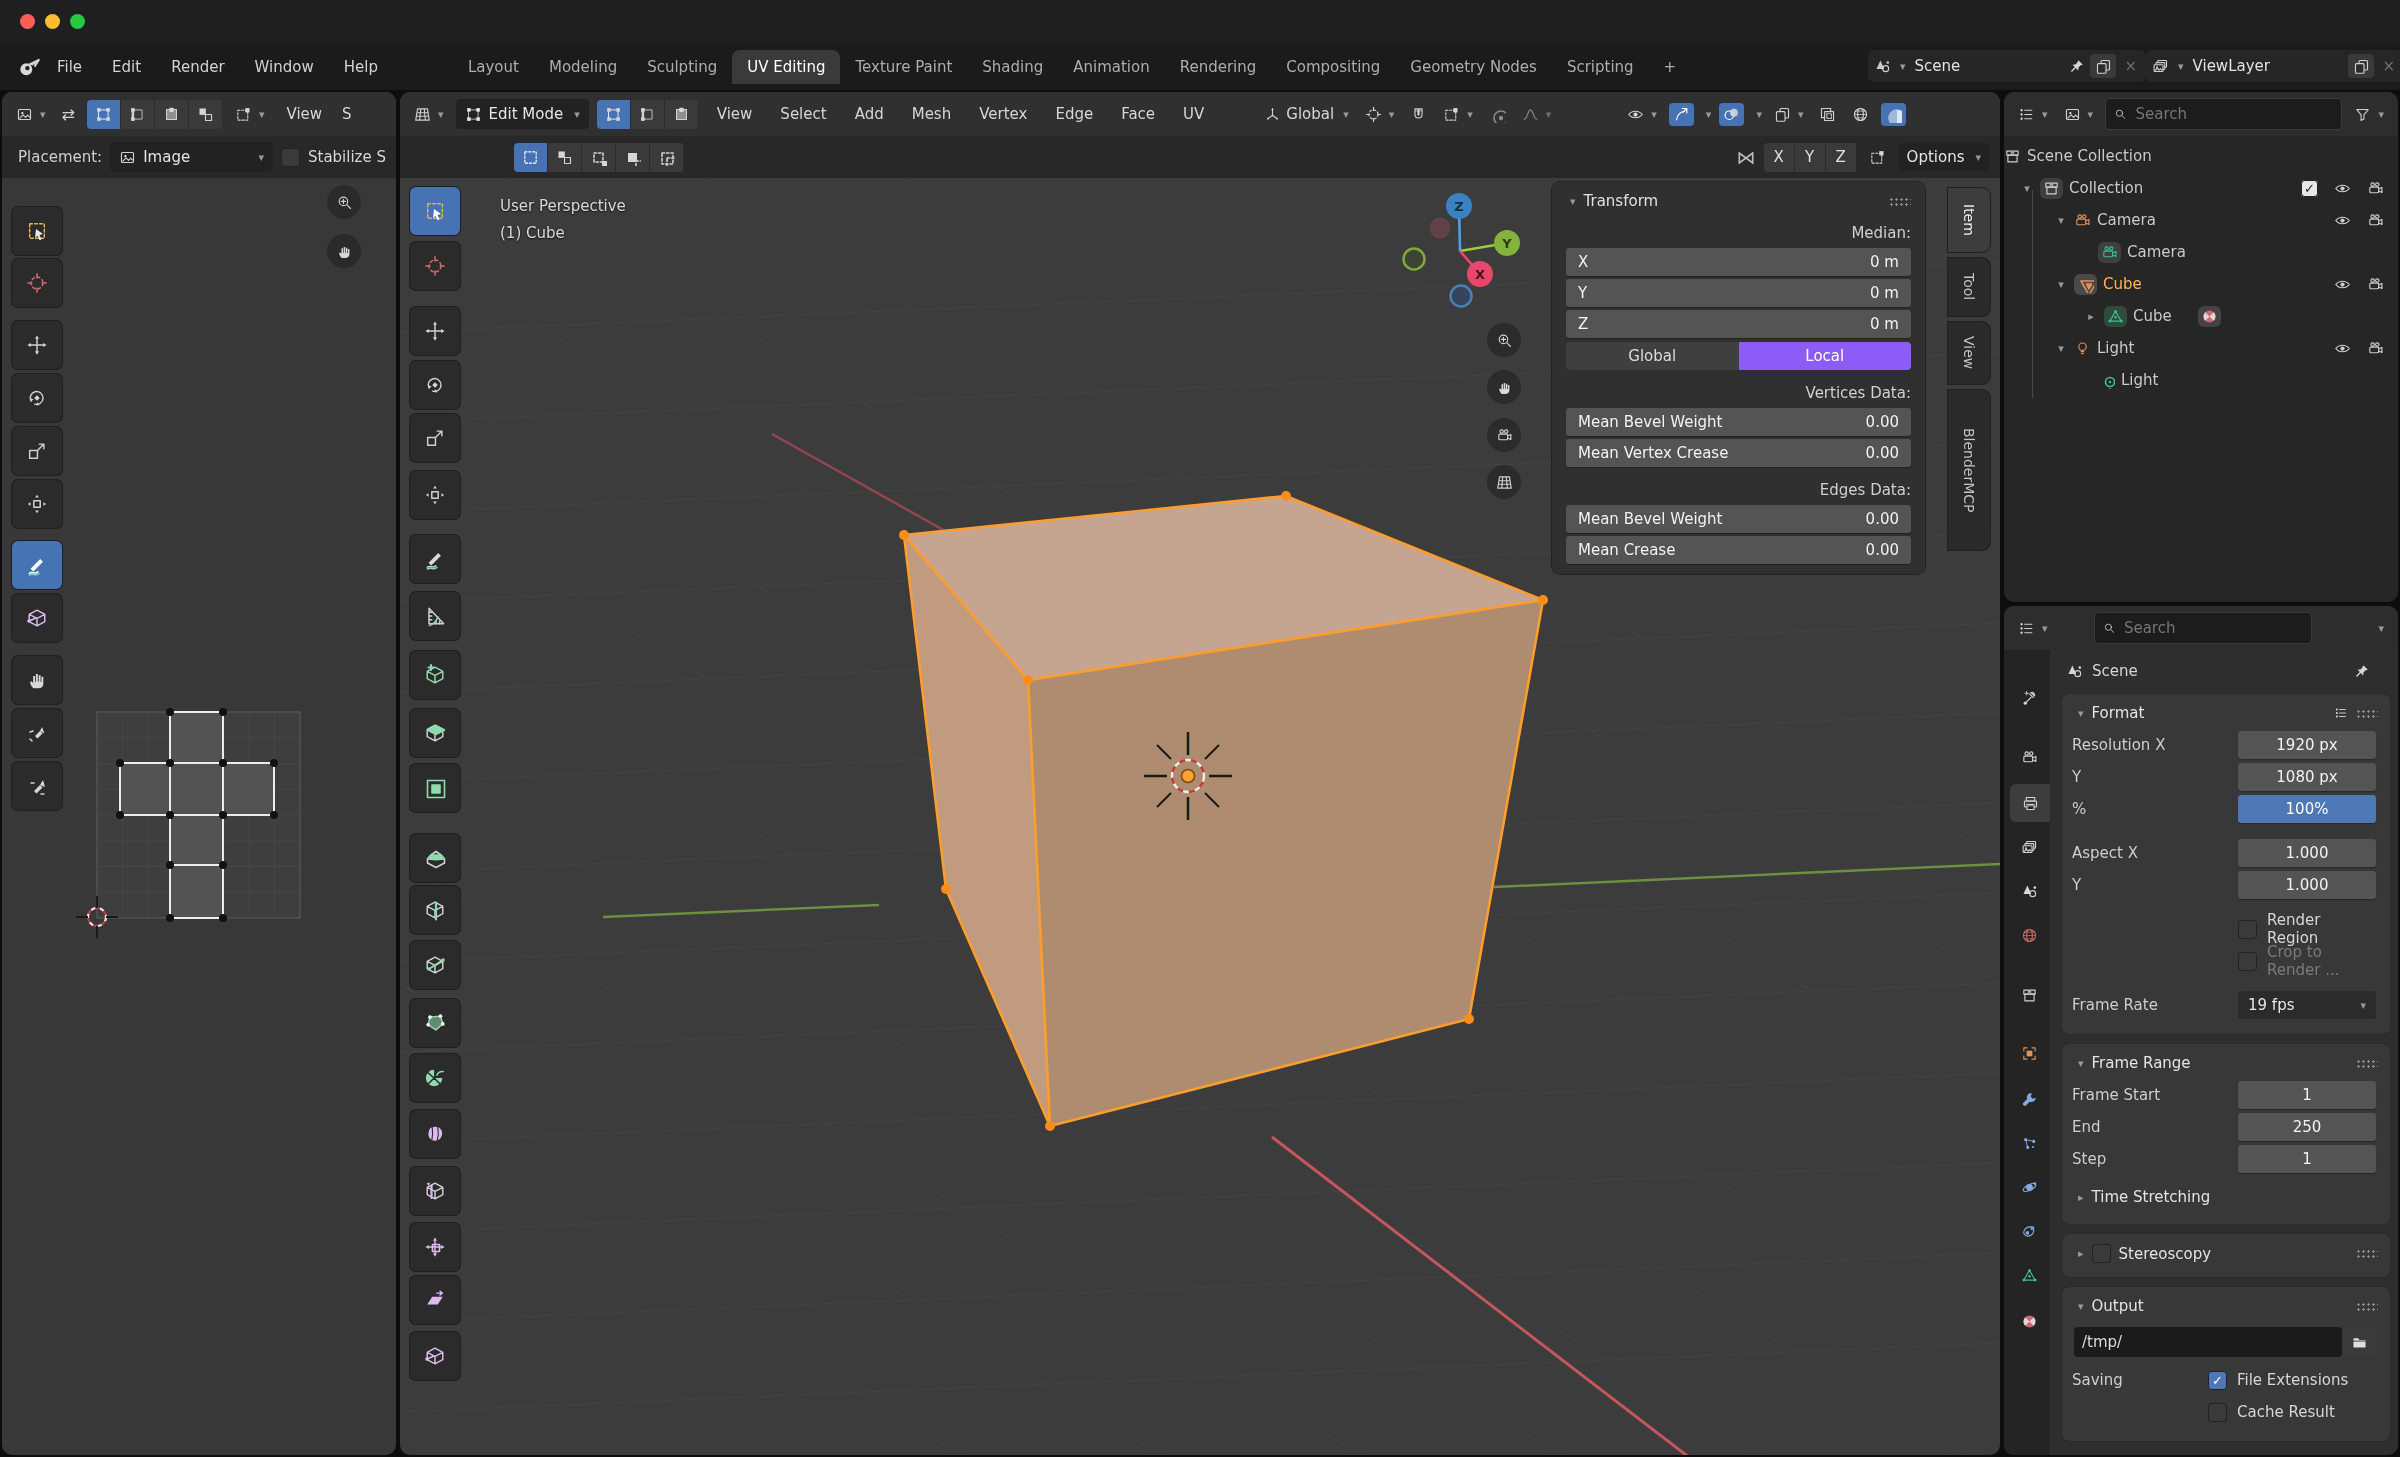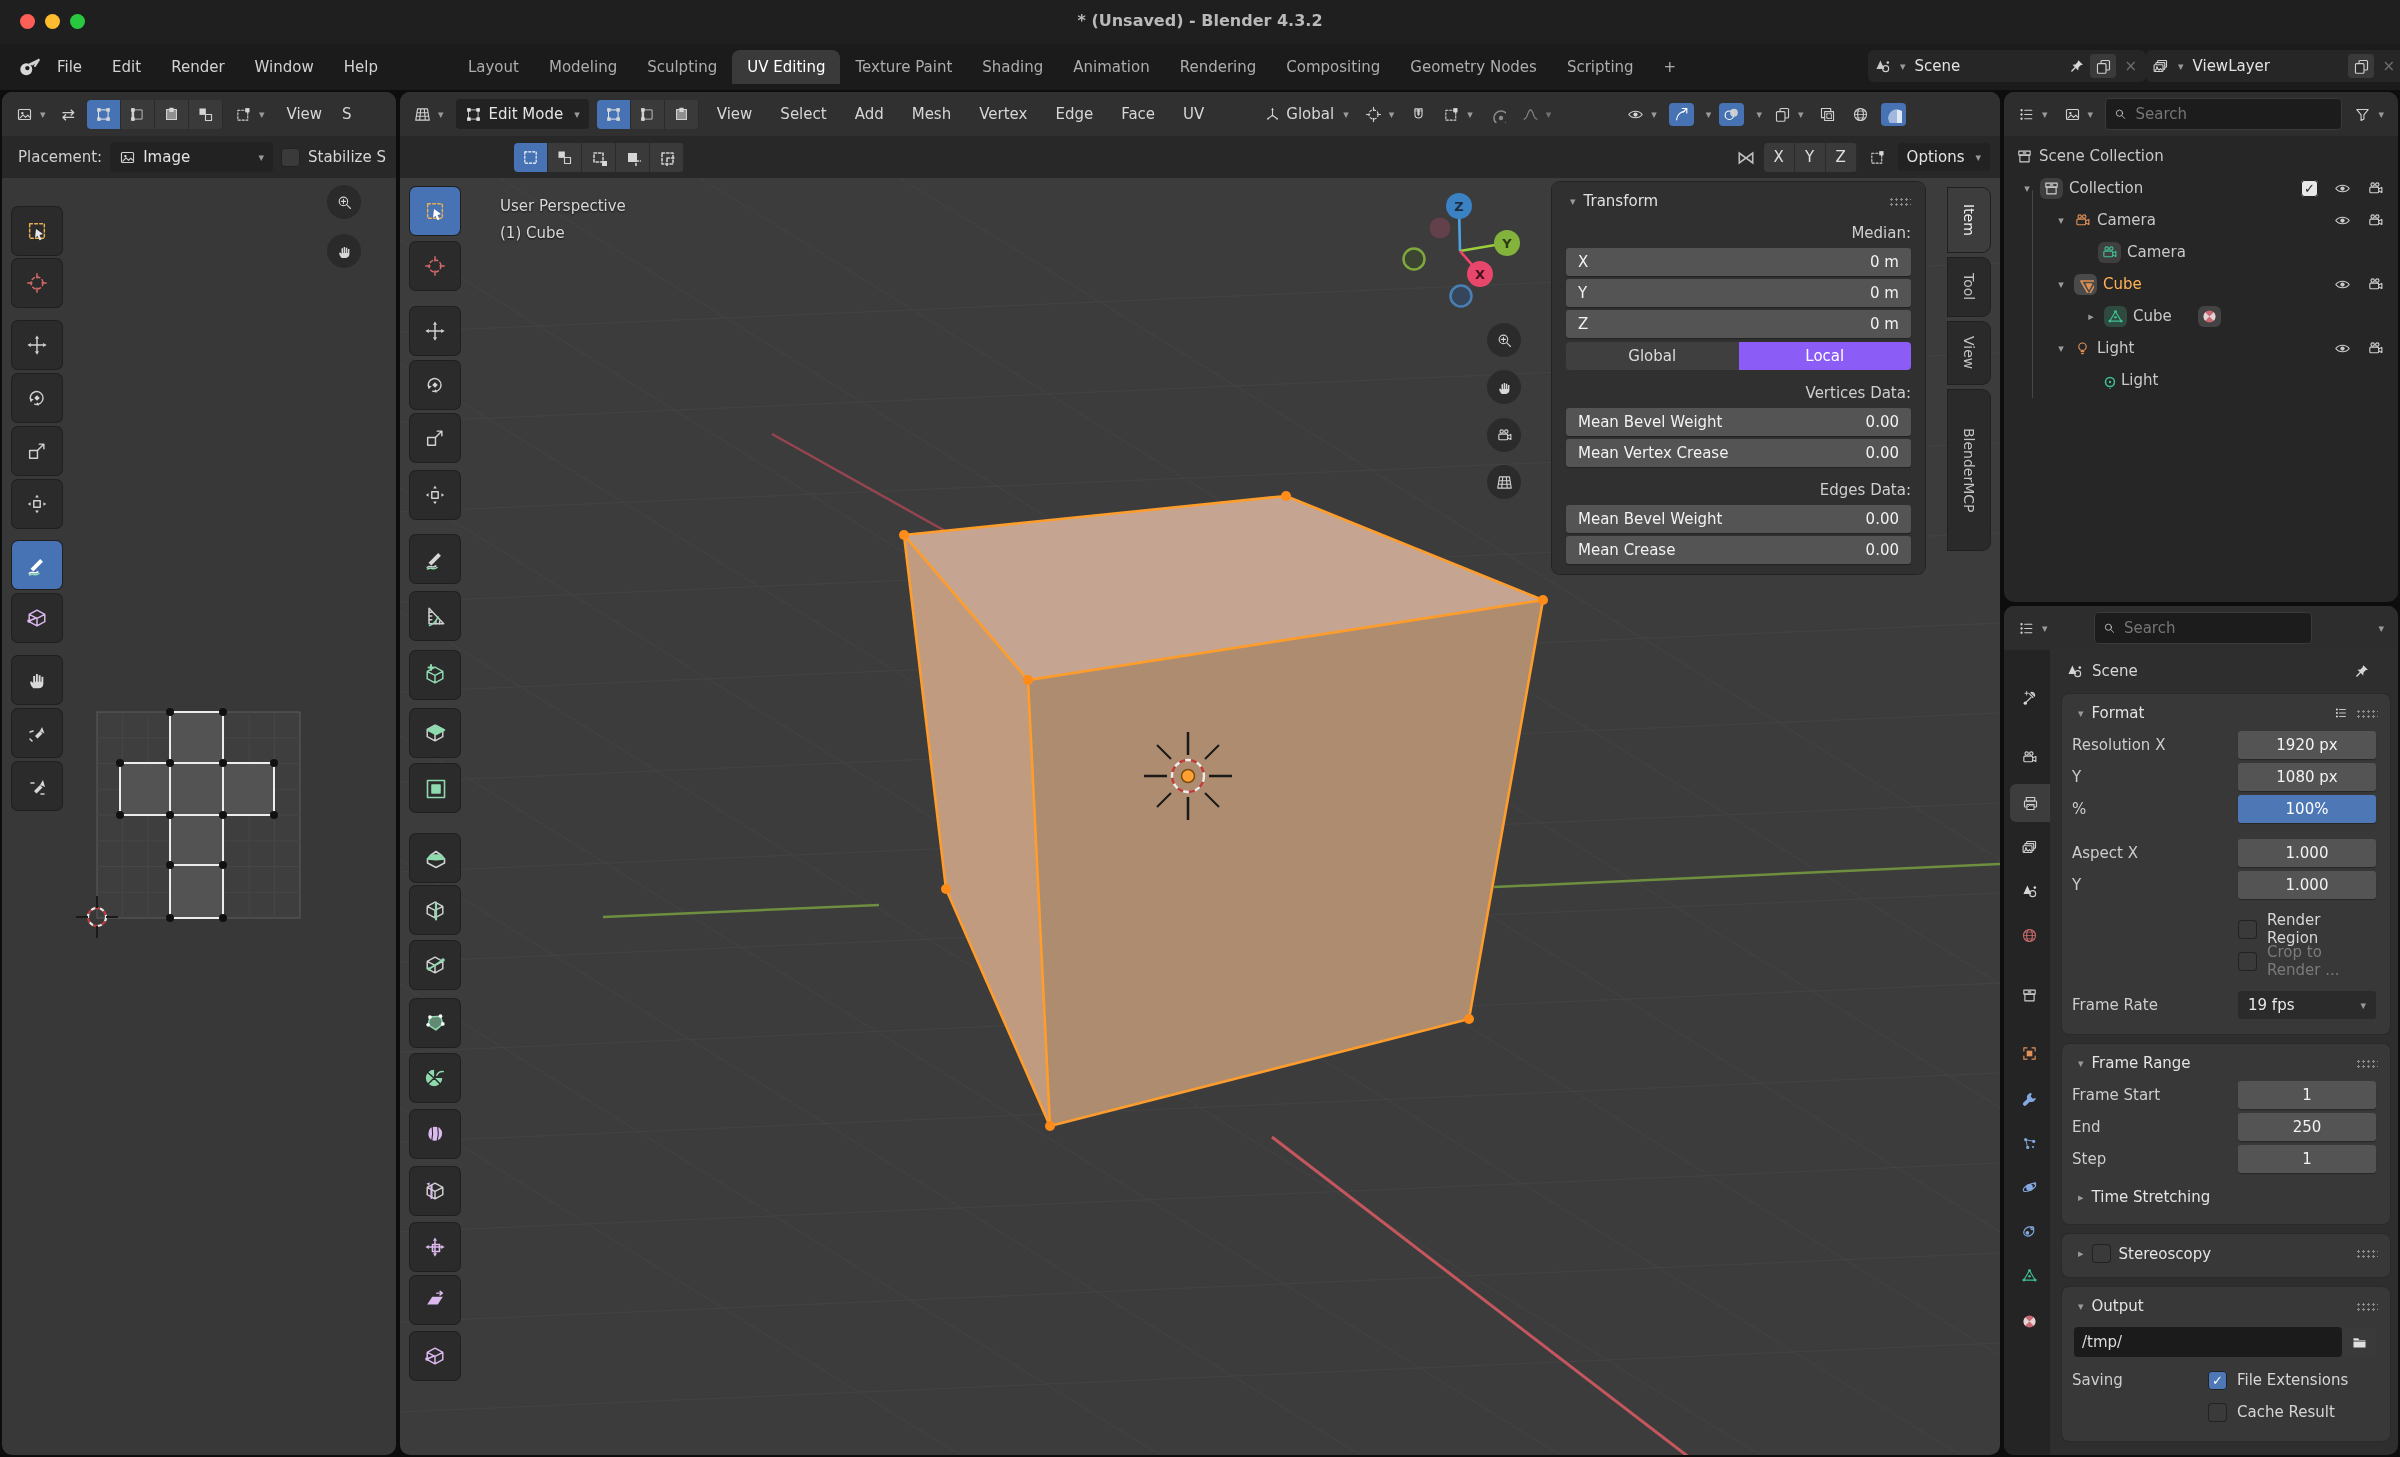--- a/index.html
+++ b/index.html
@@ -336,21 +336,20 @@
       </symbol>
 </defs>
 </svg>
 
 <div class="app">
 
   <div class="abs titlebar">
     <div class="tl" style="left:20px;background:#ff5f57"></div>
     <div class="tl" style="left:45px;background:#febc2e"></div>
     <div class="tl" style="left:70px;background:#28c840"></div>
-    <div class="title">* (Unsaved) - Blender 4.3.2</div>
   </div>
 
   <div class="abs topbar">
     <span style="margin-left:16px">
         <svg class="ic" style="width:26px;height:26px;color:#d8d8d8">
           <use href="#s-logo"></use>
         </svg>
       </span>
     <span class="menu-item">File</span>
     <span class="menu-item">Edit</span>
@@ -1014,21 +1013,21 @@
       </span>
       <span class="hbtn">
           <svg class="ic sm">
             <use href="#s-funnel"></use>
           </svg>
           <span class="caret">▾</span>
         </span>
     </div>
     <div class="abs" style="left:0;top:48px;right:0">
       <div class="abs" style="left:28px;top:50px;width:1px;height:208px;background:#474747"></div>
-      <div class="orow" style="padding-left:12px">
+      <div class="orow" style="">
         <svg class="ic sm">
             <use href="#s-box"></use>
           </svg>
         <span>Scene Collection</span>
       </div>
       <div class="orow" style="padding-left:16px">
         <span class="chev">▾</span>
         <span class="pill">
             <svg class="ic sm">
               <use href="#s-box"></use>

